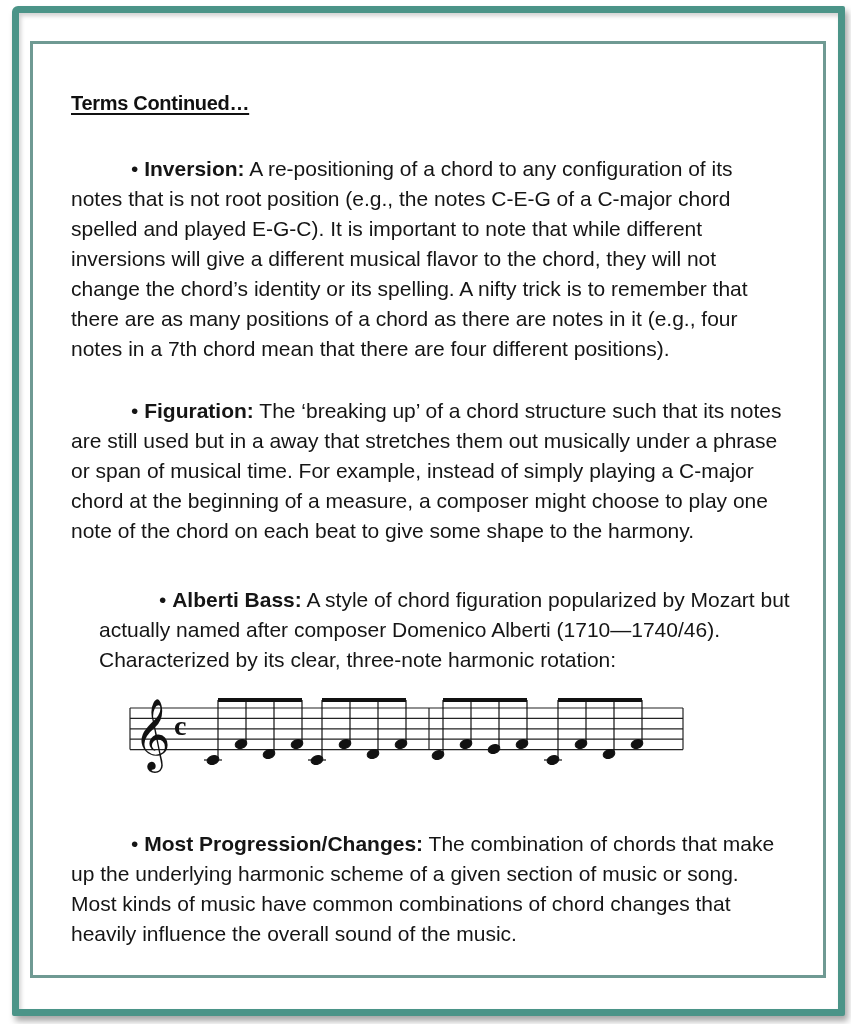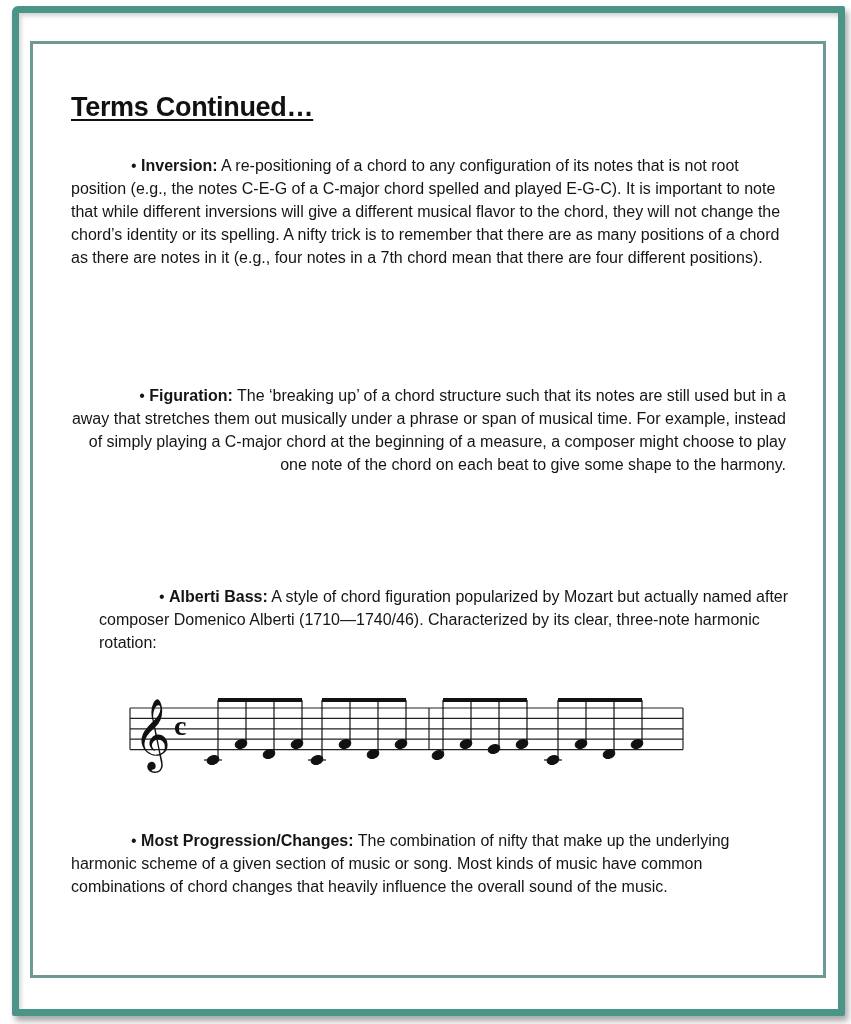--- a/index.html
+++ b/index.html
@@ -7,43 +7,43 @@
   .outer {
     position:absolute; left:12px; top:6px; width:819px; height:996px;
     border:7px solid #4b9488; border-radius:6px 2px 2px 2px; background:#fff;
     box-shadow: 3px 5px 6px rgba(0,0,0,0.35), inset 2px 3px 4px rgba(0,0,0,0.18);
   }
   .inner {
     position:absolute; left:30px; top:41px; width:790px; height:931px;
     border:3px solid #6f9a93; background:#fff;
   }
   .title {
-    position:absolute; left:71px; top:92px; font-size:27px; font-weight:bold;
+    position:absolute; left:71px; top:92px; font-size:20px; font-weight:bold;
     text-decoration:underline; text-underline-offset:3px; color:#111; letter-spacing:-0.3px;
   }
   .para {
-    position:absolute; left:71px; width:715px; font-size:16px; line-height:23px; color:#151515;
+    position:absolute; left:71px; width:715px; font-size:21px; line-height:30px; color:#151515;
   }
   .para .lead { padding-left:60px; }
   .para b { font-weight:bold; }
   .staff { position:absolute; left:120px; top:685px; }
 </style>
 </head>
 <body>
 
 <div class="outer"></div>
 <div class="inner"></div>
 
 <div class="title">Terms Continued…</div>
 
 <div class="para" style="top:154px;">
   <span class="lead"><span>•</span> <b>Inversion:</b></span><span> A re-positioning of a chord to any configuration of its notes that is not root position (e.g., the notes C-E-G of a C-major chord spelled and played E-G-C). It is important to note that while different inversions will give a different musical flavor to the chord, they will not change the chord’s identity or its spelling. A nifty trick is to remember that there are as many positions of a chord as there are notes in it (e.g., four notes in a 7th chord mean that there are four different positions).</span>
 </div>
 
-<div class="para" style="top:384px;text-align:right;">
+<div class="para" style="top:396px;">
   <span class="lead"><span>•</span> <b>Figuration:</b></span><span> The ‘breaking up’ of a chord structure such that its notes are still used but in a away that stretches them out musically under a phrase or span of musical time. For example, instead of simply playing a C-major chord at the beginning of a measure, a composer might choose to play one note of the chord on each beat to give some shape to the harmony.</span>
 </div>
 
 <div class="para" style="top:585px;margin-left:28px;">
   <span class="lead"><span>•</span> <b>Alberti Bass:</b></span><span> A style of chord figuration popularized by Mozart but actually named after composer Domenico Alberti (1710—1740/46). Characterized by its clear, three-note harmonic rotation:</span>
 </div>
 
 <svg class="staff" width="580" height="90" viewBox="0 0 580 90">
   <g stroke="#222" stroke-width="1.2">
     <line x1="10" y1="23" x2="563" y2="23"></line>
@@ -109,14 +109,14 @@
 
     <g stroke-width="1.2">
       <line x1="84" y1="75" x2="102" y2="75"></line>
       <line x1="188" y1="75" x2="206" y2="75"></line>
       <line x1="424" y1="75" x2="442" y2="75"></line>
     </g>
   </g>
 </svg>
 
 <div class="para" style="top:829px;">
-  <span class="lead"><span>•</span> <b>Most Progression/Changes:</b></span><span> The combination of nifty that make up the underlying harmonic scheme of a given section of music or song. Most kinds of music have common combinations of chord changes that heavily influence the overall sound of the music.</span>
+  <span class="lead"><span>•</span> <b>Most Progression/Changes:</b></span><span> The combination of chords that make up the underlying harmonic scheme of a given section of music or song. Most kinds of music have common combinations of chord changes that heavily influence the overall sound of the music.</span>
 </div>
 
 </body></html>

